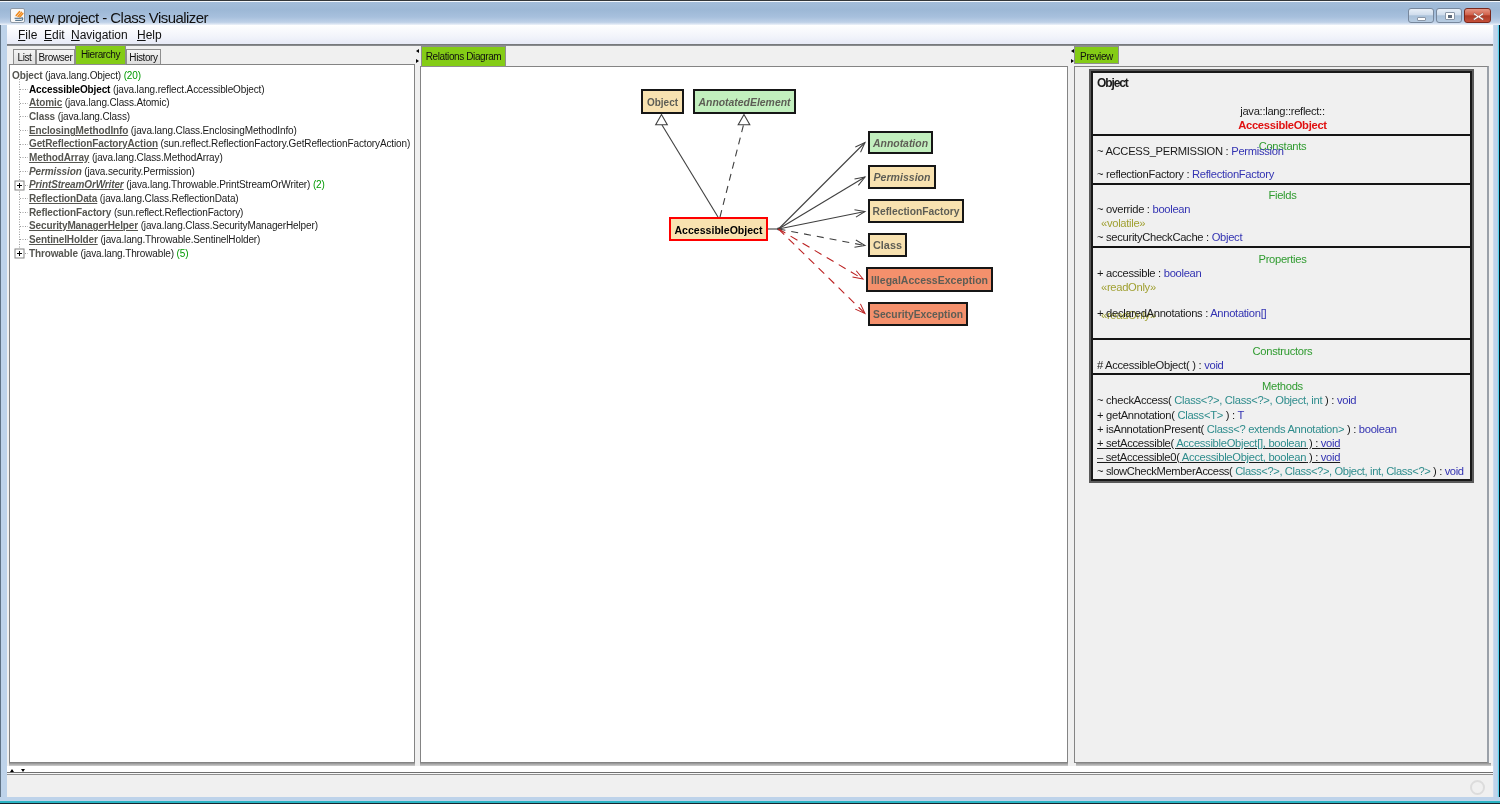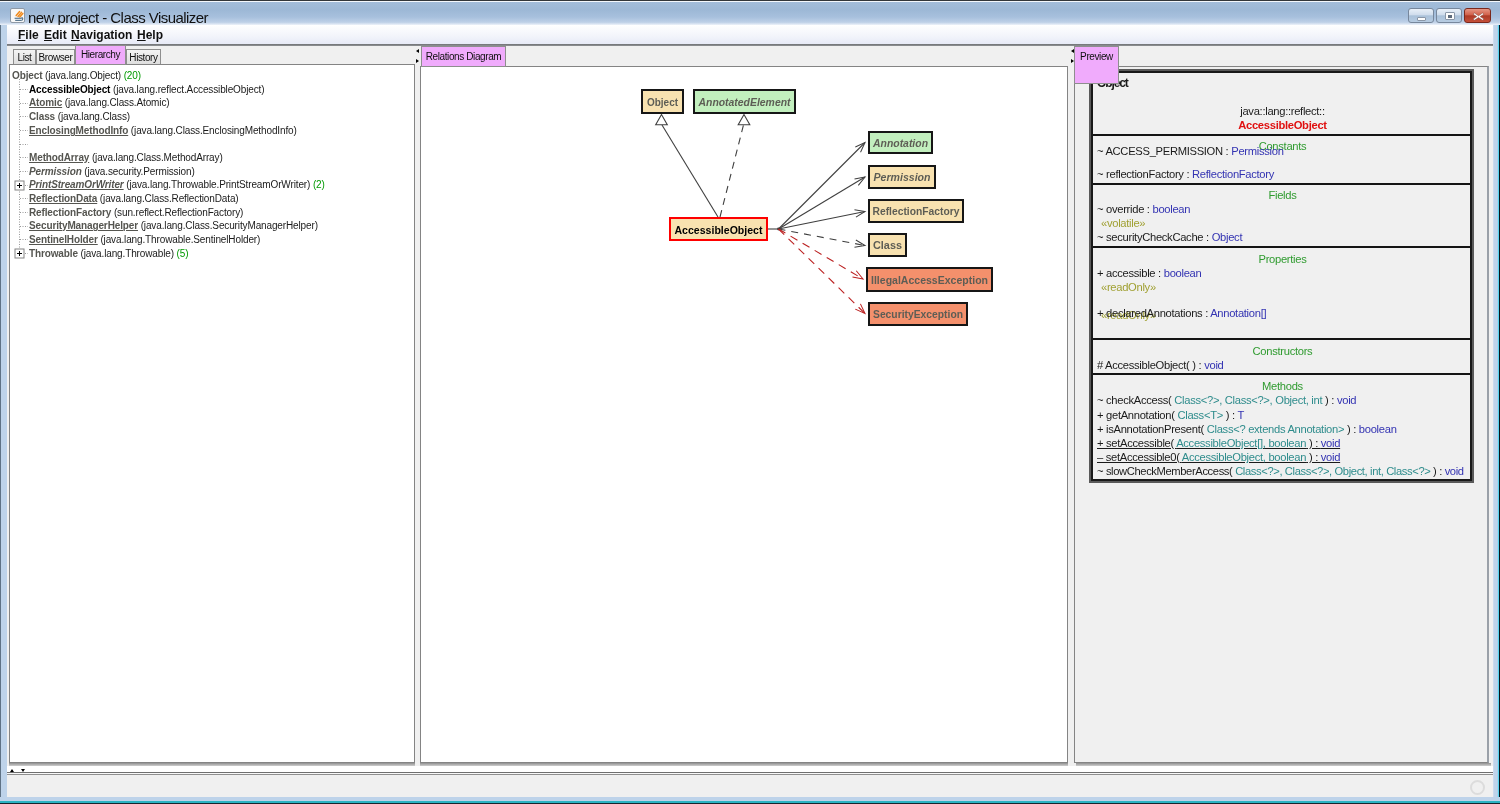--- a/index.html
+++ b/index.html
@@ -32,30 +32,30 @@
 #btn-max .glyph { position:absolute; left:8px; top:3px; width:10px; height:8px; background:#fdfdfd; border:1px solid #8a97a8; border-radius:1px; }
 #btn-max .glyph2 { position:absolute; left:11px; top:6px; width:4px; height:3px; background:#5d6a7a; }
 
 
 #jicon { left:10px; top:8px; width:15px; height:15px; background:#f8f8f8; border:1px solid #8e99a6; border-radius:2px; }
 
 
 #menubar { left:7px; top:25px; width:1486px; height:19px;
   background:linear-gradient(180deg,#ffffff 0%,#f2f4fb 60%,#e7eaf7 100%);
   font-size:12px; color:#101010; }
-#menubar span.mi { position:absolute; top:3px;font-weight:bold; }
+#menubar span.mi { position:absolute; top:3px; }
 
 
 #contentline { left:7px; top:44px; width:1486px; height:2px; background:linear-gradient(180deg,#6f7174 0%,#909396 100%); }
 #content { left:7px; top:46px; width:1486px; height:720px; background:#f0f0f0; }
 
 
 .tab { position:absolute; font-size:10px; letter-spacing:-0.4px; white-space:nowrap; color:#101010; text-align:center;
   border:1px solid #8e8e8e; background:linear-gradient(180deg,#f4f4f4,#dedede); }
-.tab.sel { background:#f0abfc; z-index:3; }
+.tab.sel { background:#84cc16; z-index:3; }
 
 
 #ltree { left:9px; top:64px; width:406px; height:699px; background:#ffffff; border:1px solid #848484; font-size:10px; letter-spacing:-0.13px; white-space:nowrap; overflow:hidden; color:#1a1a1a; }
 #ltree b { color:#555550; }
 #ltree .blk b, #ltree b.blk { color:#000; }
 #lshadow { left:9px; top:763px; width:406px; height:3px; background:linear-gradient(180deg,#8f8f8f,#cfcfcf); }
 .trow { position:absolute; left:0; height:14px; line-height:14px; }
 .trow b { font-weight:bold; }
 .grn { color:#009a00; }
 
@@ -143,20 +143,21 @@
 <div class="tab" style="left:36px; top:49px; width:39px; height:28px; line-height:15px;">Browser</div>
 <div class="tab sel" style="left:75px; top:45px; width:51px; height:20px; line-height:18px;">Hierarchy</div>
 <div class="tab" style="left:126px; top:49px; width:35px; height:16px; line-height:15px;">History</div>
 
 <div class="abs" id="ltree">
   <div class="trow" style="top:4px; left:2px;"><b>Object</b> (java.lang.Object) <span class="grn">(20)</span></div>
   <div class="trow blk" style="top:18px; left:19px;"><b>AccessibleObject</b> (java.lang.reflect.AccessibleObject)</div>
   <div class="trow" style="top:31px; left:19px;"><b><u>Atomic</u></b> (java.lang.Class.Atomic)</div>
   <div class="trow" style="top:45px; left:19px;"><b>Class</b> (java.lang.Class)</div>
   <div class="trow" style="top:59px; left:19px;"><b><u>EnclosingMethodInfo</u></b> (java.lang.Class.EnclosingMethodInfo)</div>
+  <div class="trow" style="top:72px; left:19px;"><b><u>GetReflectionFactoryAction</u></b> (sun.reflect.ReflectionFactory.GetReflectionFactoryAction)</div>
   <div class="trow" style="top:86px; left:19px;"><b><u>MethodArray</u></b> (java.lang.Class.MethodArray)</div>
   <div class="trow" style="top:100px; left:19px;"><b><i>Permission</i></b> (java.security.Permission)</div>
   <div class="trow" style="top:113px; left:19px;"><b><i><u>PrintStreamOrWriter</u></i></b> (java.lang.Throwable.PrintStreamOrWriter) <span class="grn">(2)</span></div>
   <div class="trow" style="top:127px; left:19px;"><b><u>ReflectionData</u></b> (java.lang.Class.ReflectionData)</div>
   <div class="trow" style="top:141px; left:19px;"><b>ReflectionFactory</b> (sun.reflect.ReflectionFactory)</div>
   <div class="trow" style="top:154px; left:19px;"><b><u>SecurityManagerHelper</u></b> (java.lang.Class.SecurityManagerHelper)</div>
   <div class="trow" style="top:168px; left:19px;"><b><u>SentinelHolder</u></b> (java.lang.Throwable.SentinelHolder)</div>
   <div class="trow" style="top:182px; left:19px;"><b>Throwable</b> (java.lang.Throwable) <span class="grn">(5)</span></div>
   <svg width="32" height="200" viewBox="0 0 32 200" style="position:absolute;left:0;top:0">
     <g stroke="#999999" stroke-width="1" stroke-dasharray="1,1.5">
@@ -233,21 +234,21 @@
 <text x="495" y="148" text-anchor="middle" textLength="87" lengthAdjust="spacingAndGlyphs">ReflectionFactory</text>
 <text x="466.5" y="182" text-anchor="middle" textLength="29" lengthAdjust="spacingAndGlyphs">Class</text>
 <text x="508.5" y="216.5" text-anchor="middle" textLength="117" lengthAdjust="spacingAndGlyphs">IllegalAccessException</text>
 <text x="497" y="251" text-anchor="middle" textLength="90" lengthAdjust="spacingAndGlyphs">SecurityException</text>
 <text x="297.5" y="166.5" text-anchor="middle" fill="#000000" textLength="88" lengthAdjust="spacingAndGlyphs">AccessibleObject</text>
 </g>
 </svg>
 </div>
 <div class="abs" id="mshadow"></div>
 
-<div class="tab sel" style="left:1074px; top:46px; width:45px; height:38px; line-height:19px;">Preview</div>
+<div class="tab sel" style="left:1074px; top:46px; width:45px; height:18px; line-height:19px;">Preview</div>
 <div class="abs" id="rpanel"></div>
 <div class="abs" id="rshadow"></div>
 
 <div class="abs" id="pbox">
   <div class="row" style="top:2px; font-size:12px; letter-spacing:-1.1px;"><b>Object</b></div>
   <div class="row ctr" style="top:30px;">java::lang::reflect::</div>
   <div class="row ctr rd" style="top:44px;">AccessibleObject</div>
   <div class="sep" style="top:59.5px;"></div>
   <div class="row ctr g" style="top:65px;">Constants</div>
   <div class="row" style="top:70px;">~ ACCESS_PERMISSION : <span class="nv">Permission</span></div>

